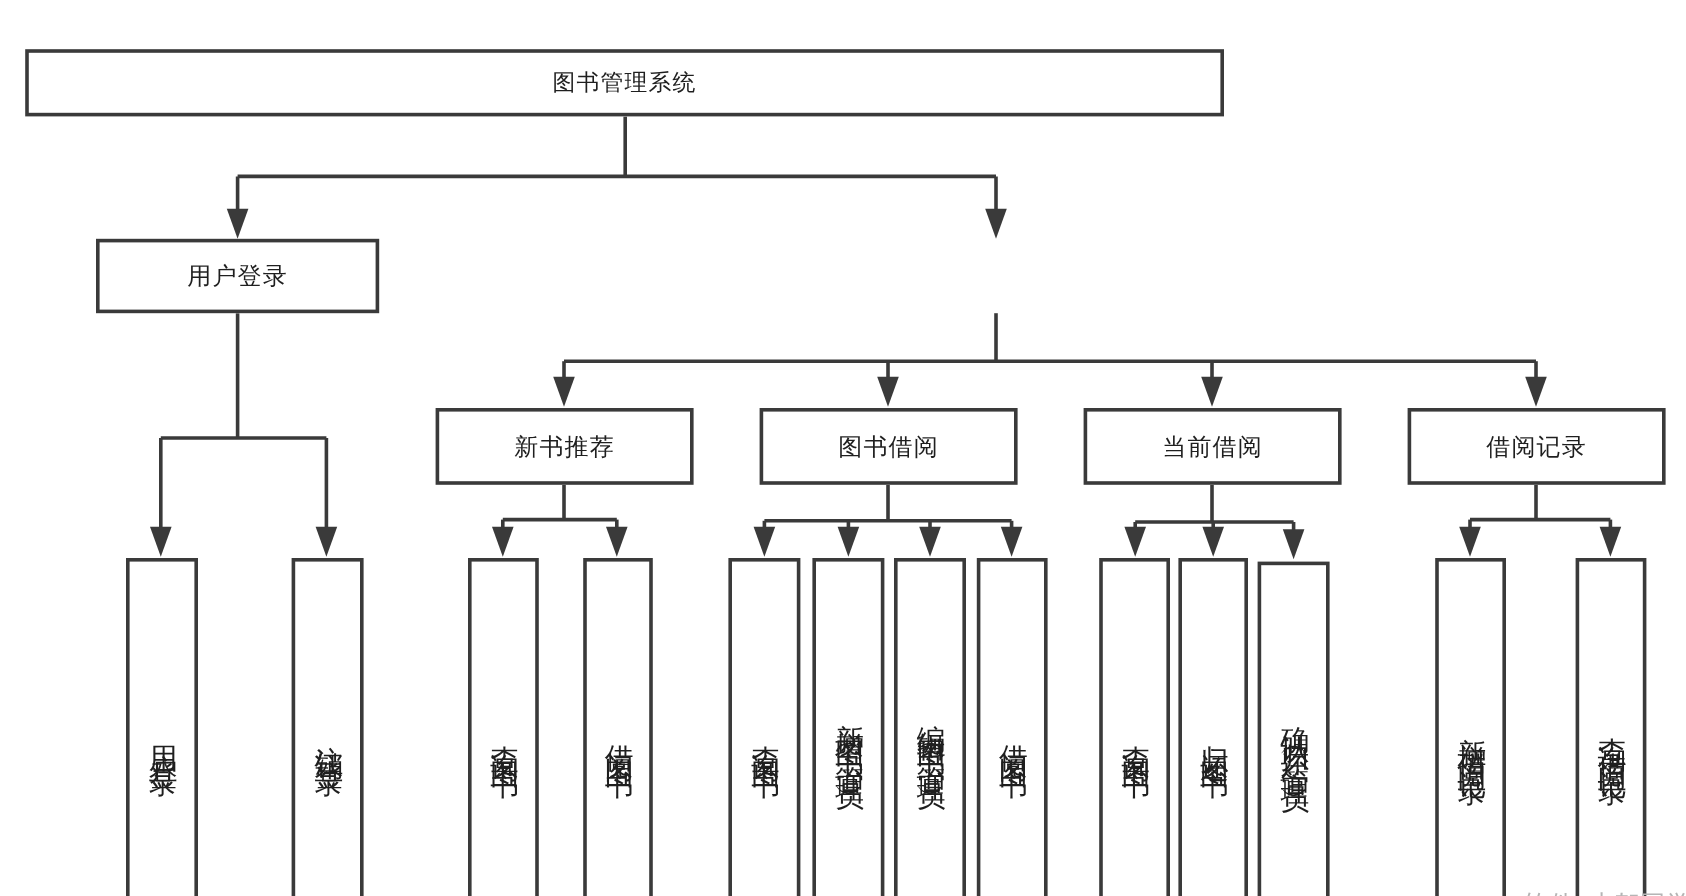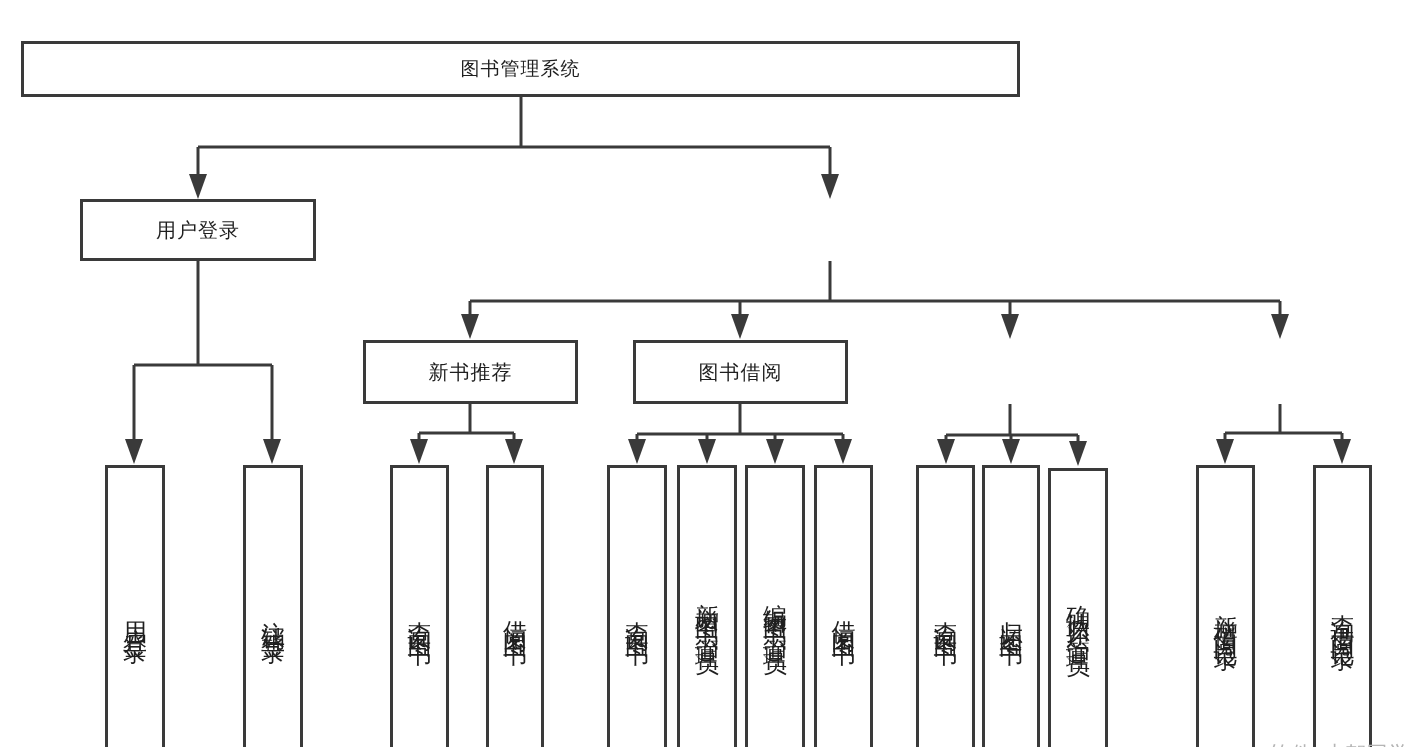--- a/index.html
+++ b/index.html
@@ -126,20 +126,22 @@
       <polygon points="1342,436 1333,411 1351,411"></polygon>
     </g>
   </svg>
 
   <div class="node hbox root-box" style="left:21px; top:13px; width:999px; height:56px;">图书管理系统</div>
 
   <div class="node hbox" style="left:80px; top:171px; width:236px; height:62px;">用户登录</div>
 
   <div class="node hbox" style="left:363px; top:312px; width:215px; height:64px;">新书推荐</div>
   <div class="node hbox" style="left:633px; top:312px; width:215px; height:64px;">图书借阅</div>
+  <div class="node hbox" style="left:903px; top:312px; width:215px; height:64px;">当前借阅</div>
+  <div class="node hbox" style="left:1173px; top:312px; width:215px; height:64px;">借阅记录</div>
 
   <div class="node vbox" style="left:105px; top:437px; width:60px; height:301px;">用户登录</div>
   <div class="node vbox" style="left:243px; top:437px; width:60px; height:301px;">注销登录</div>
 
   <div class="node vbox" style="left:390px; top:437px; width:59px; height:301px;">查询图书</div>
   <div class="node vbox" style="left:486px; top:437px; width:58px; height:301px;">借阅图书</div>
 
   <div class="node vbox" style="left:607px; top:437px; width:60px; height:301px;">查询图书</div>
   <div class="node vbox" style="left:677px; top:437px; width:60px; height:301px;">新增图书（管理员）</div>
   <div class="node vbox" style="left:745px; top:437px; width:60px; height:301px;">编辑图书（管理员）</div>

